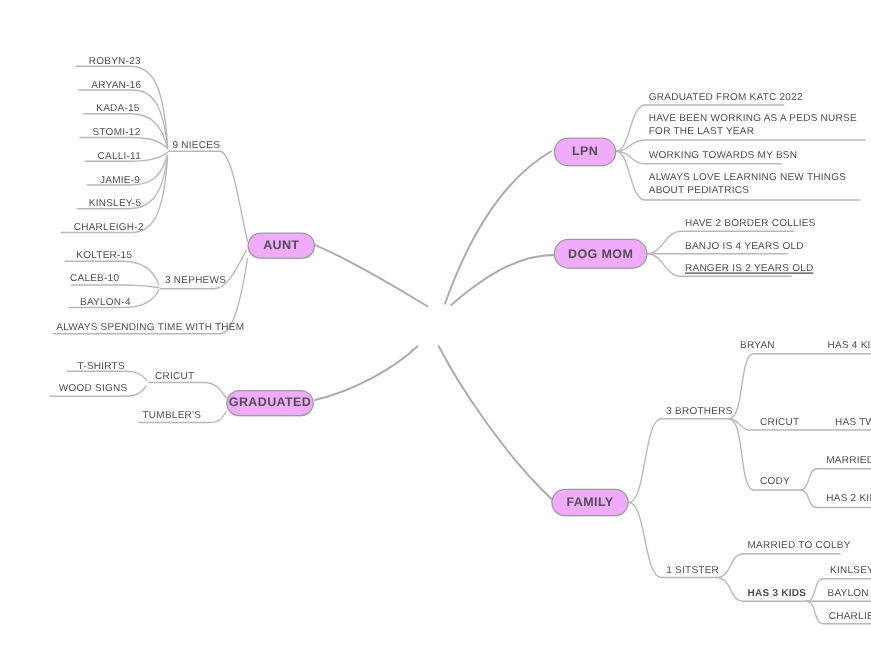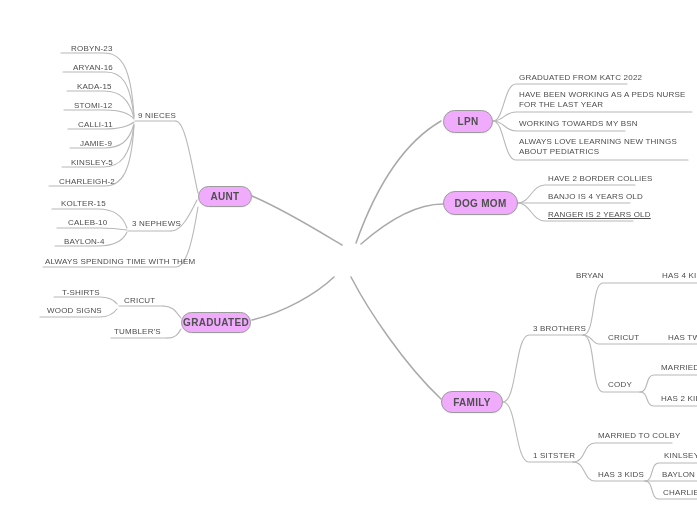--- a/index.html
+++ b/index.html
@@ -103,48 +103,48 @@
   <div class="leaf" style="left:73px;top:63px;">ARYAN-16</div>
   <div class="leaf" style="left:77px;top:82px;">KADA-15</div>
   <div class="leaf" style="left:74px;top:101px;">STOMI-12</div>
   <div class="leaf" style="left:78px;top:120px;">CALLI-11</div>
   <div class="leaf" style="left:80px;top:139px;">JAMIE-9</div>
   <div class="leaf" style="left:71px;top:158px;text-align:right;">KINSLEY-5</div>
   <div class="leaf" style="left:59px;top:177px;">CHARLEIGH-2</div>
   <div class="leaf" style="left:138px;top:111px;">9 NIECES</div>
 
   <div class="leaf" style="left:61px;top:199px;">KOLTER-15</div>
-  <div class="leaf" style="left:68px;top:218px;">CALEB-10</div>
+  <div class="leaf" style="left:56px;top:218px;">CALEB-10</div>
   <div class="leaf" style="left:64px;top:237px;">BAYLON-4</div>
   <div class="leaf" style="left:132px;top:219px;">3 NEPHEWS</div>
   <div class="leaf" style="left:45px;top:257px;">ALWAYS SPENDING TIME WITH THEM</div>
 
   <div class="leaf" style="left:62px;top:288px;">T-SHIRTS</div>
   <div class="leaf" style="left:47px;top:306px;">WOOD SIGNS</div>
   <div class="leaf" style="left:124px;top:296px;">CRICUT</div>
   <div class="leaf" style="left:114px;top:327px;">TUMBLER'S</div>
 
   <div class="leaf" style="left:519px;top:73px;">GRADUATED FROM KATC 2022</div>
   <div class="leaf wrap" style="left:519px;top:90px;width:174px;">HAVE BEEN WORKING AS A PEDS NURSE FOR THE LAST YEAR</div>
   <div class="leaf" style="left:519px;top:119px;">WORKING TOWARDS MY BSN</div>
   <div class="leaf wrap" style="left:519px;top:137px;width:158px;">ALWAYS LOVE LEARNING NEW THINGS ABOUT PEDIATRICS</div>
 
   <div class="leaf" style="left:548px;top:174px;">HAVE 2 BORDER COLLIES</div>
   <div class="leaf" style="left:548px;top:192px;">BANJO IS 4 YEARS OLD</div>
   <div class="leaf" style="left:548px;top:210px;text-decoration:underline;">RANGER IS 2 YEARS OLD</div>
 
   <div class="leaf" style="left:533px;top:324px;">3 BROTHERS</div>
-  <div class="leaf" style="left:576px;top:271px;">BRYAN</div>
+  <div class="leaf" style="left:592px;top:271px;">BRYAN</div>
   <div class="leaf" style="left:662px;top:271px;">HAS 4 KID</div>
   <div class="leaf" style="left:608px;top:333px;">CRICUT</div>
   <div class="leaf" style="left:668px;top:333px;">HAS TWI</div>
   <div class="leaf" style="left:608px;top:380px;">CODY</div>
   <div class="leaf" style="left:661px;top:363px;">MARRIED T</div>
   <div class="leaf" style="left:661px;top:394px;">HAS 2 KIDS</div>
 
   <div class="leaf" style="left:533px;top:451px;">1 SITSTER</div>
   <div class="leaf" style="left:598px;top:431px;">MARRIED TO COLBY</div>
-  <div class="leaf" style="left:598px;top:470px;">HAS 3 KIDS</div>
+  <div class="leaf" style="left:598px;top:470px;font-weight:bold;">HAS 3 KIDS</div>
   <div class="leaf" style="left:664px;top:451px;">KINLSEY</div>
   <div class="leaf" style="left:662px;top:470px;">BAYLON</div>
   <div class="leaf" style="left:663px;top:488px;">CHARLIE</div>
 
 </div>
 
 </body></html>

